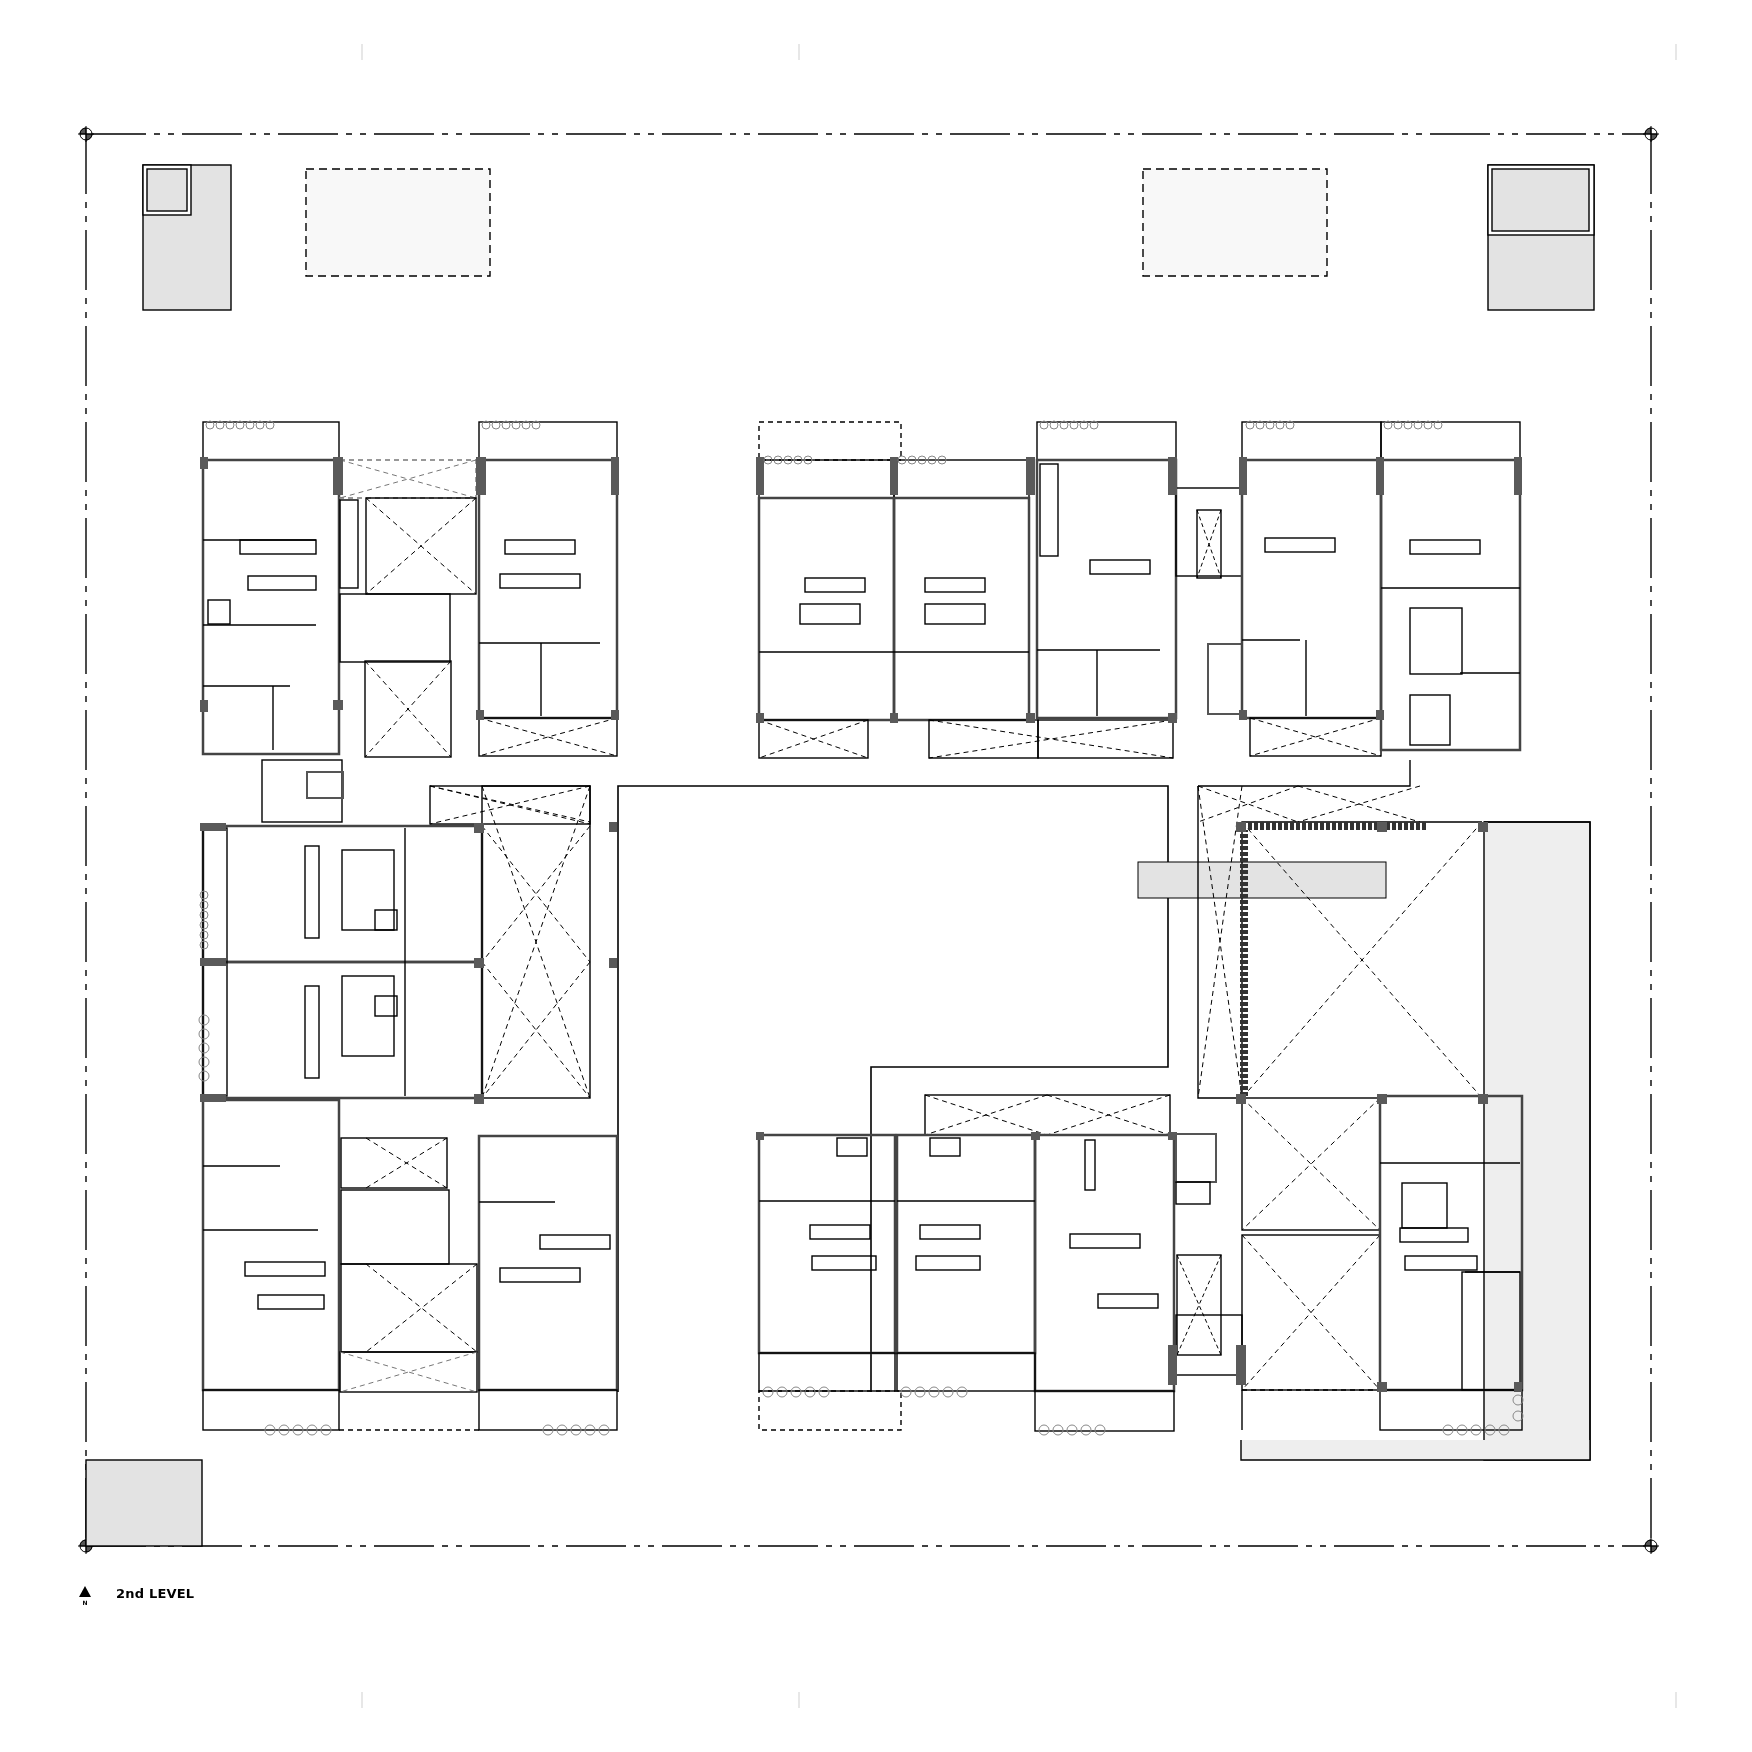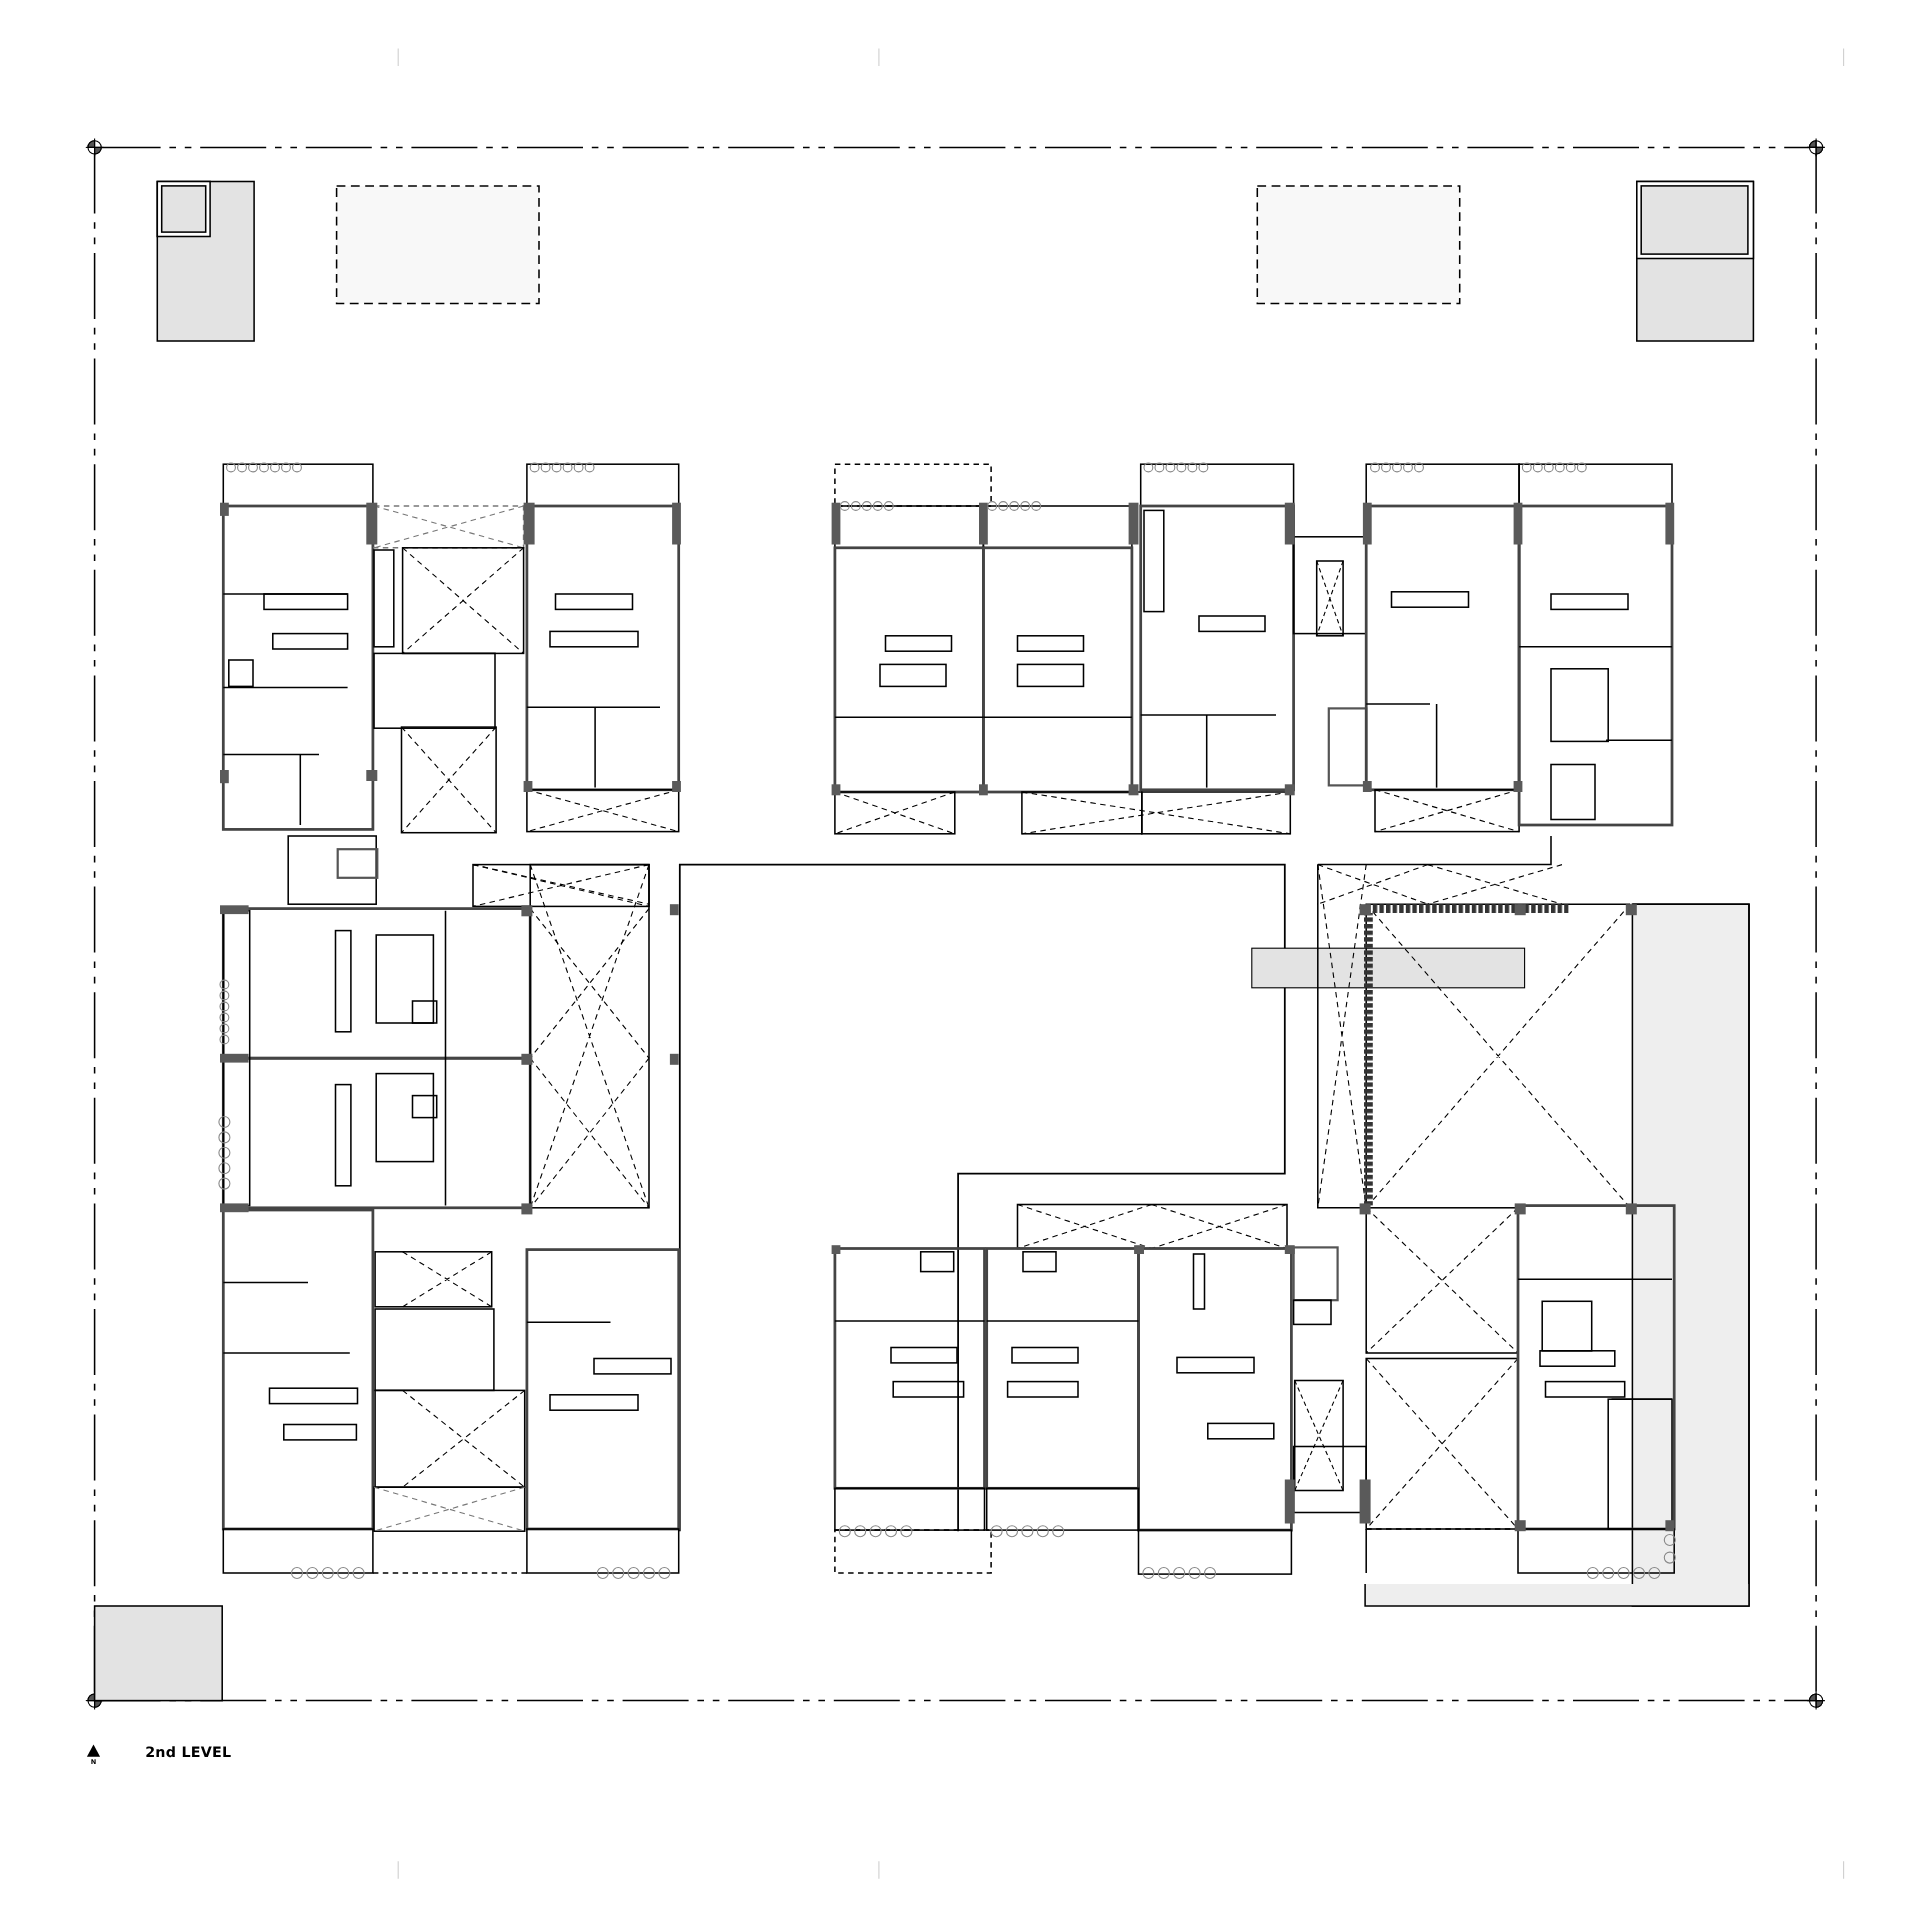--- a/index.html
+++ b/index.html
@@ -1,21 +1,21 @@
 <!DOCTYPE html>
 <html><head>
 <meta charset="utf-8">
 <style>
   html, body { margin:0; padding:0; background:#ffffff; }
   body { width:1752px; height:1752px; position:relative; overflow:hidden; font-family:"DejaVu Sans", sans-serif; }
   #plan { position:absolute; left:0; top:0; width:1752px; height:1752px; }
   .north { position:absolute; left:78px; top:1586px; width:16px; height:28px; }
   .north-tri { width:0; height:0; border-left:6px solid transparent; border-right:6px solid transparent; border-bottom:11px solid #000; margin-left:1px; }
   .north-n { font-size:6px; font-weight:bold; text-align:center; width:14px; margin-top:2px; color:#000; }
-  .level-label { position:absolute; left:132px; top:1586px; font-family:"DejaVu Sans", sans-serif; font-weight:bold; font-size:13px; letter-spacing:0.2px; color:#000; }
+  .level-label { position:absolute; left:116px; top:1586px; font-family:"DejaVu Sans", sans-serif; font-weight:bold; font-size:13px; letter-spacing:0.2px; color:#000; }
 </style>
 </head>
 <body>
 
 <svg id="plan" viewBox="0 0 1752 1752" xmlns="http://www.w3.org/2000/svg">
   <defs>
     <pattern id="louver-h" width="6" height="8" patternUnits="userSpaceOnUse">
       <rect x="0" y="0" width="4" height="8" fill="#333"></rect>
     </pattern>
     <pattern id="louver-v" width="8" height="6" patternUnits="userSpaceOnUse">

